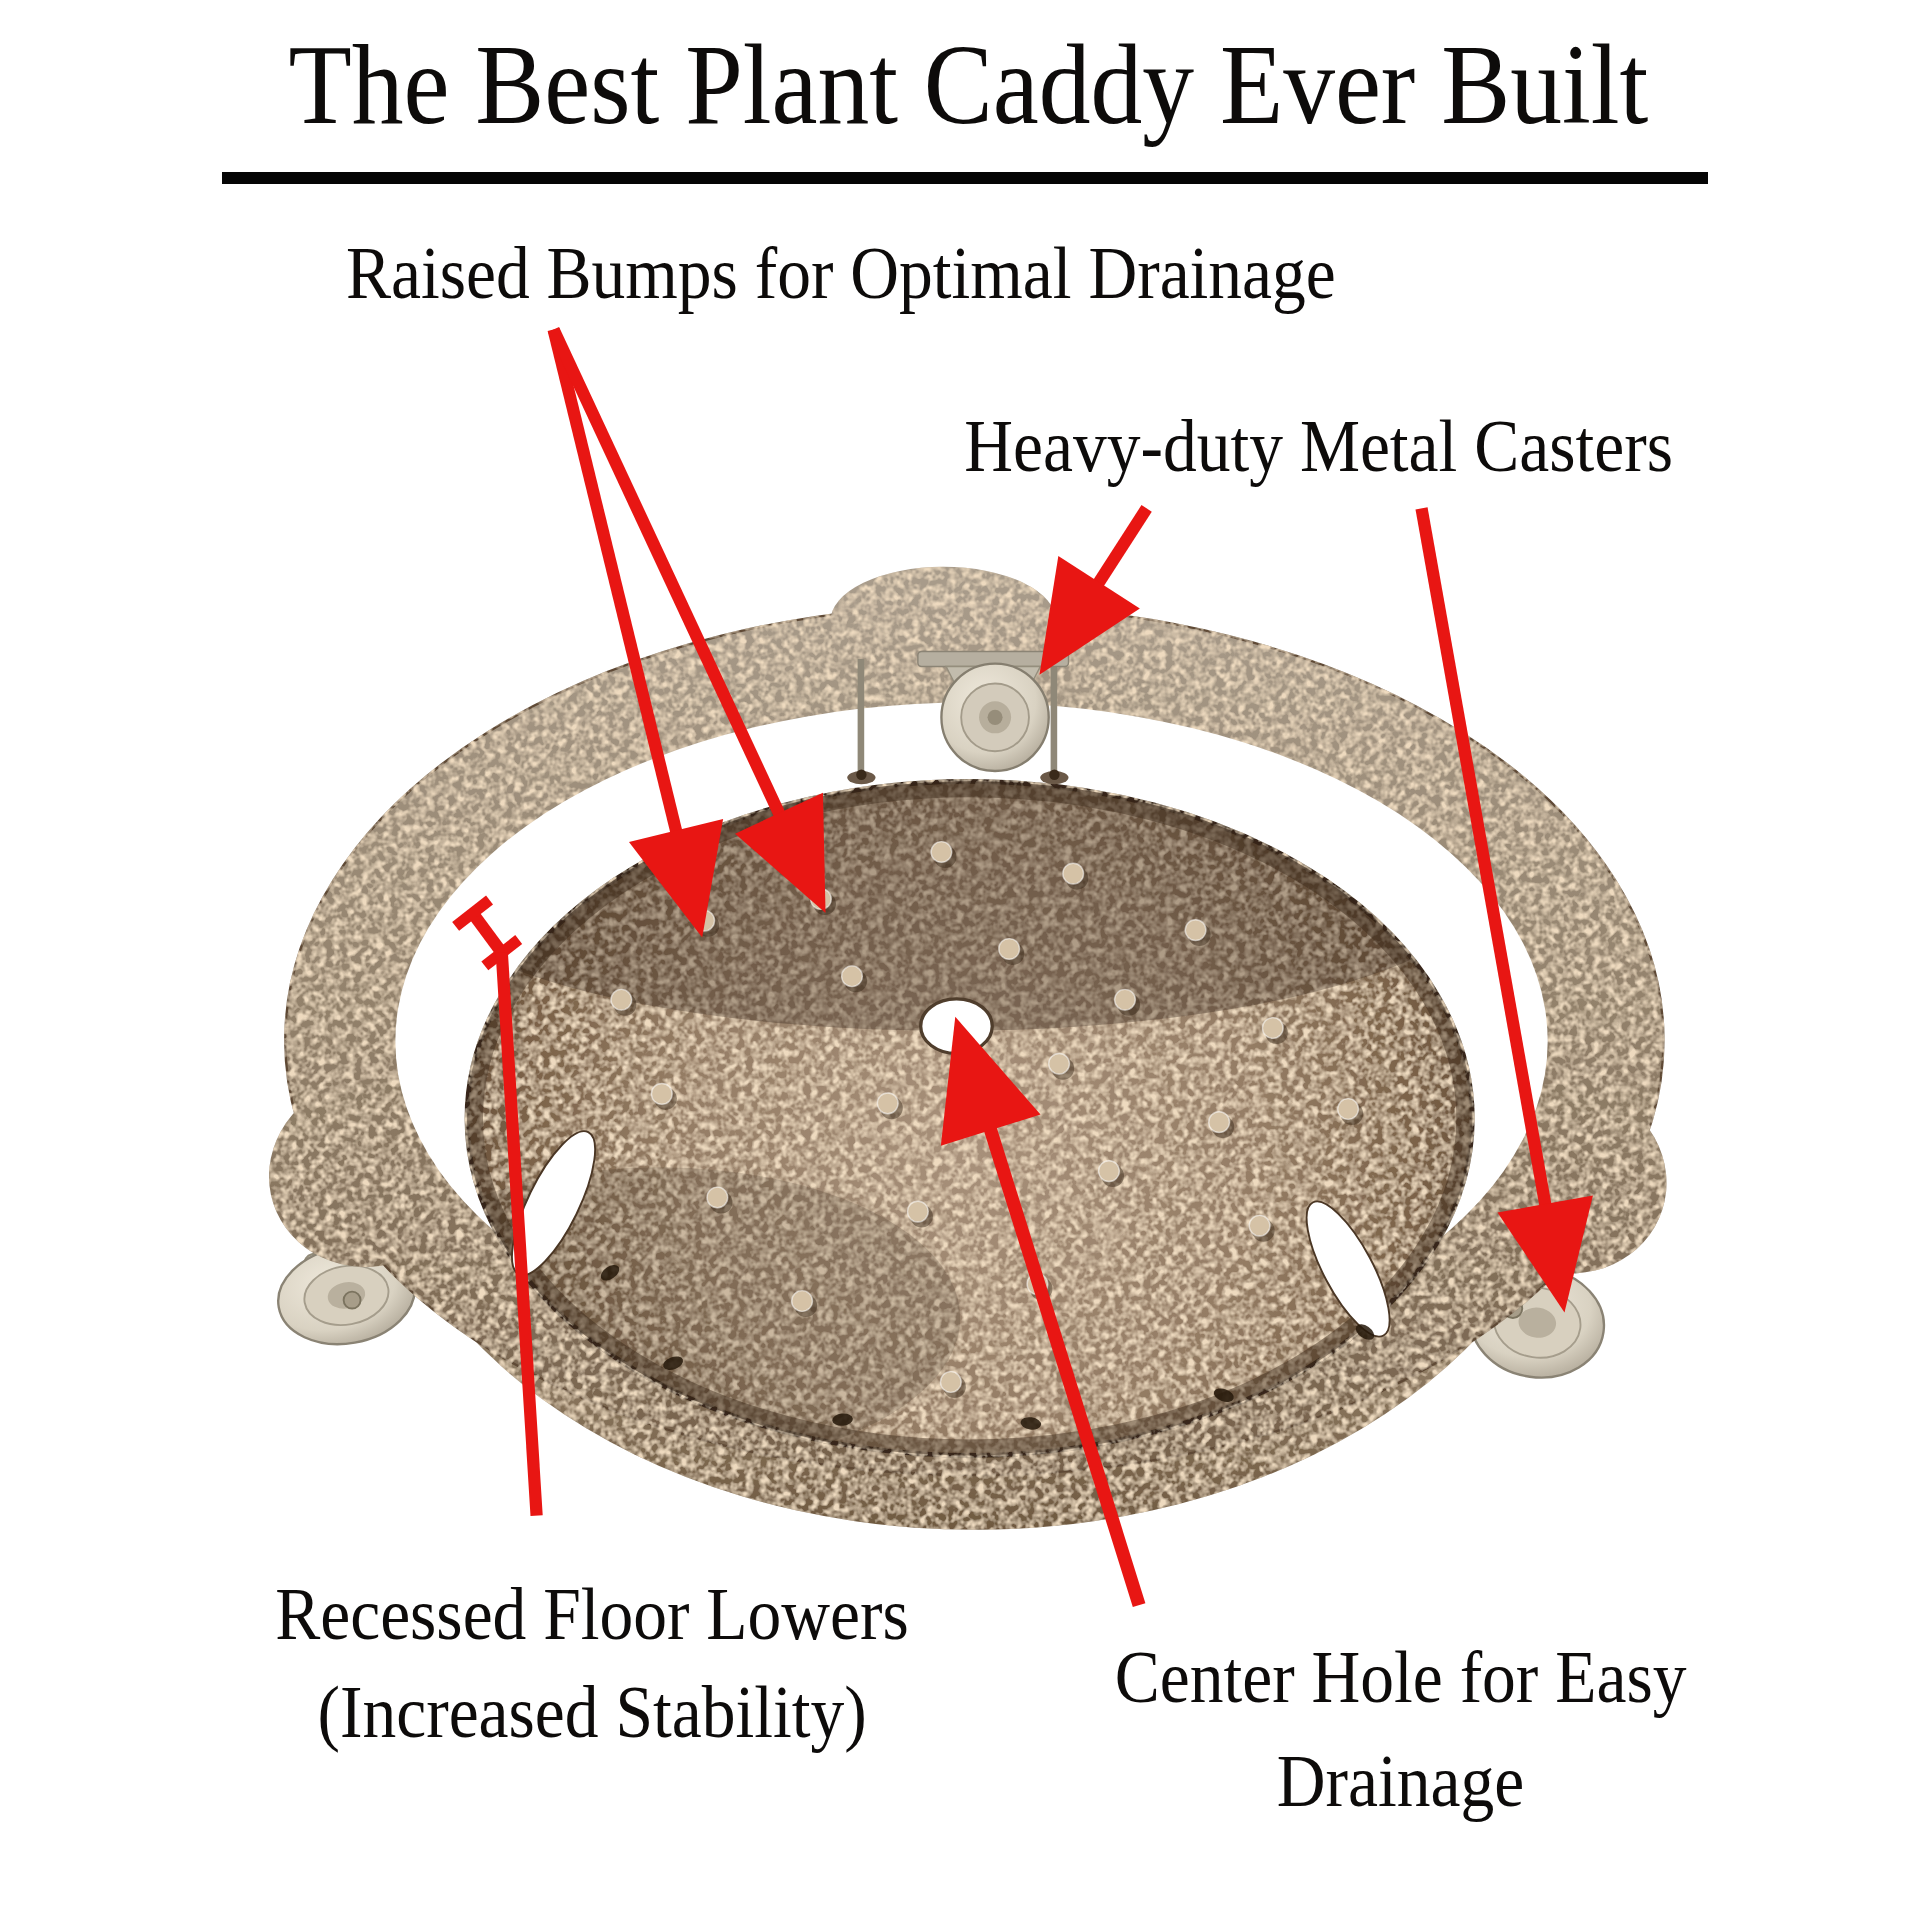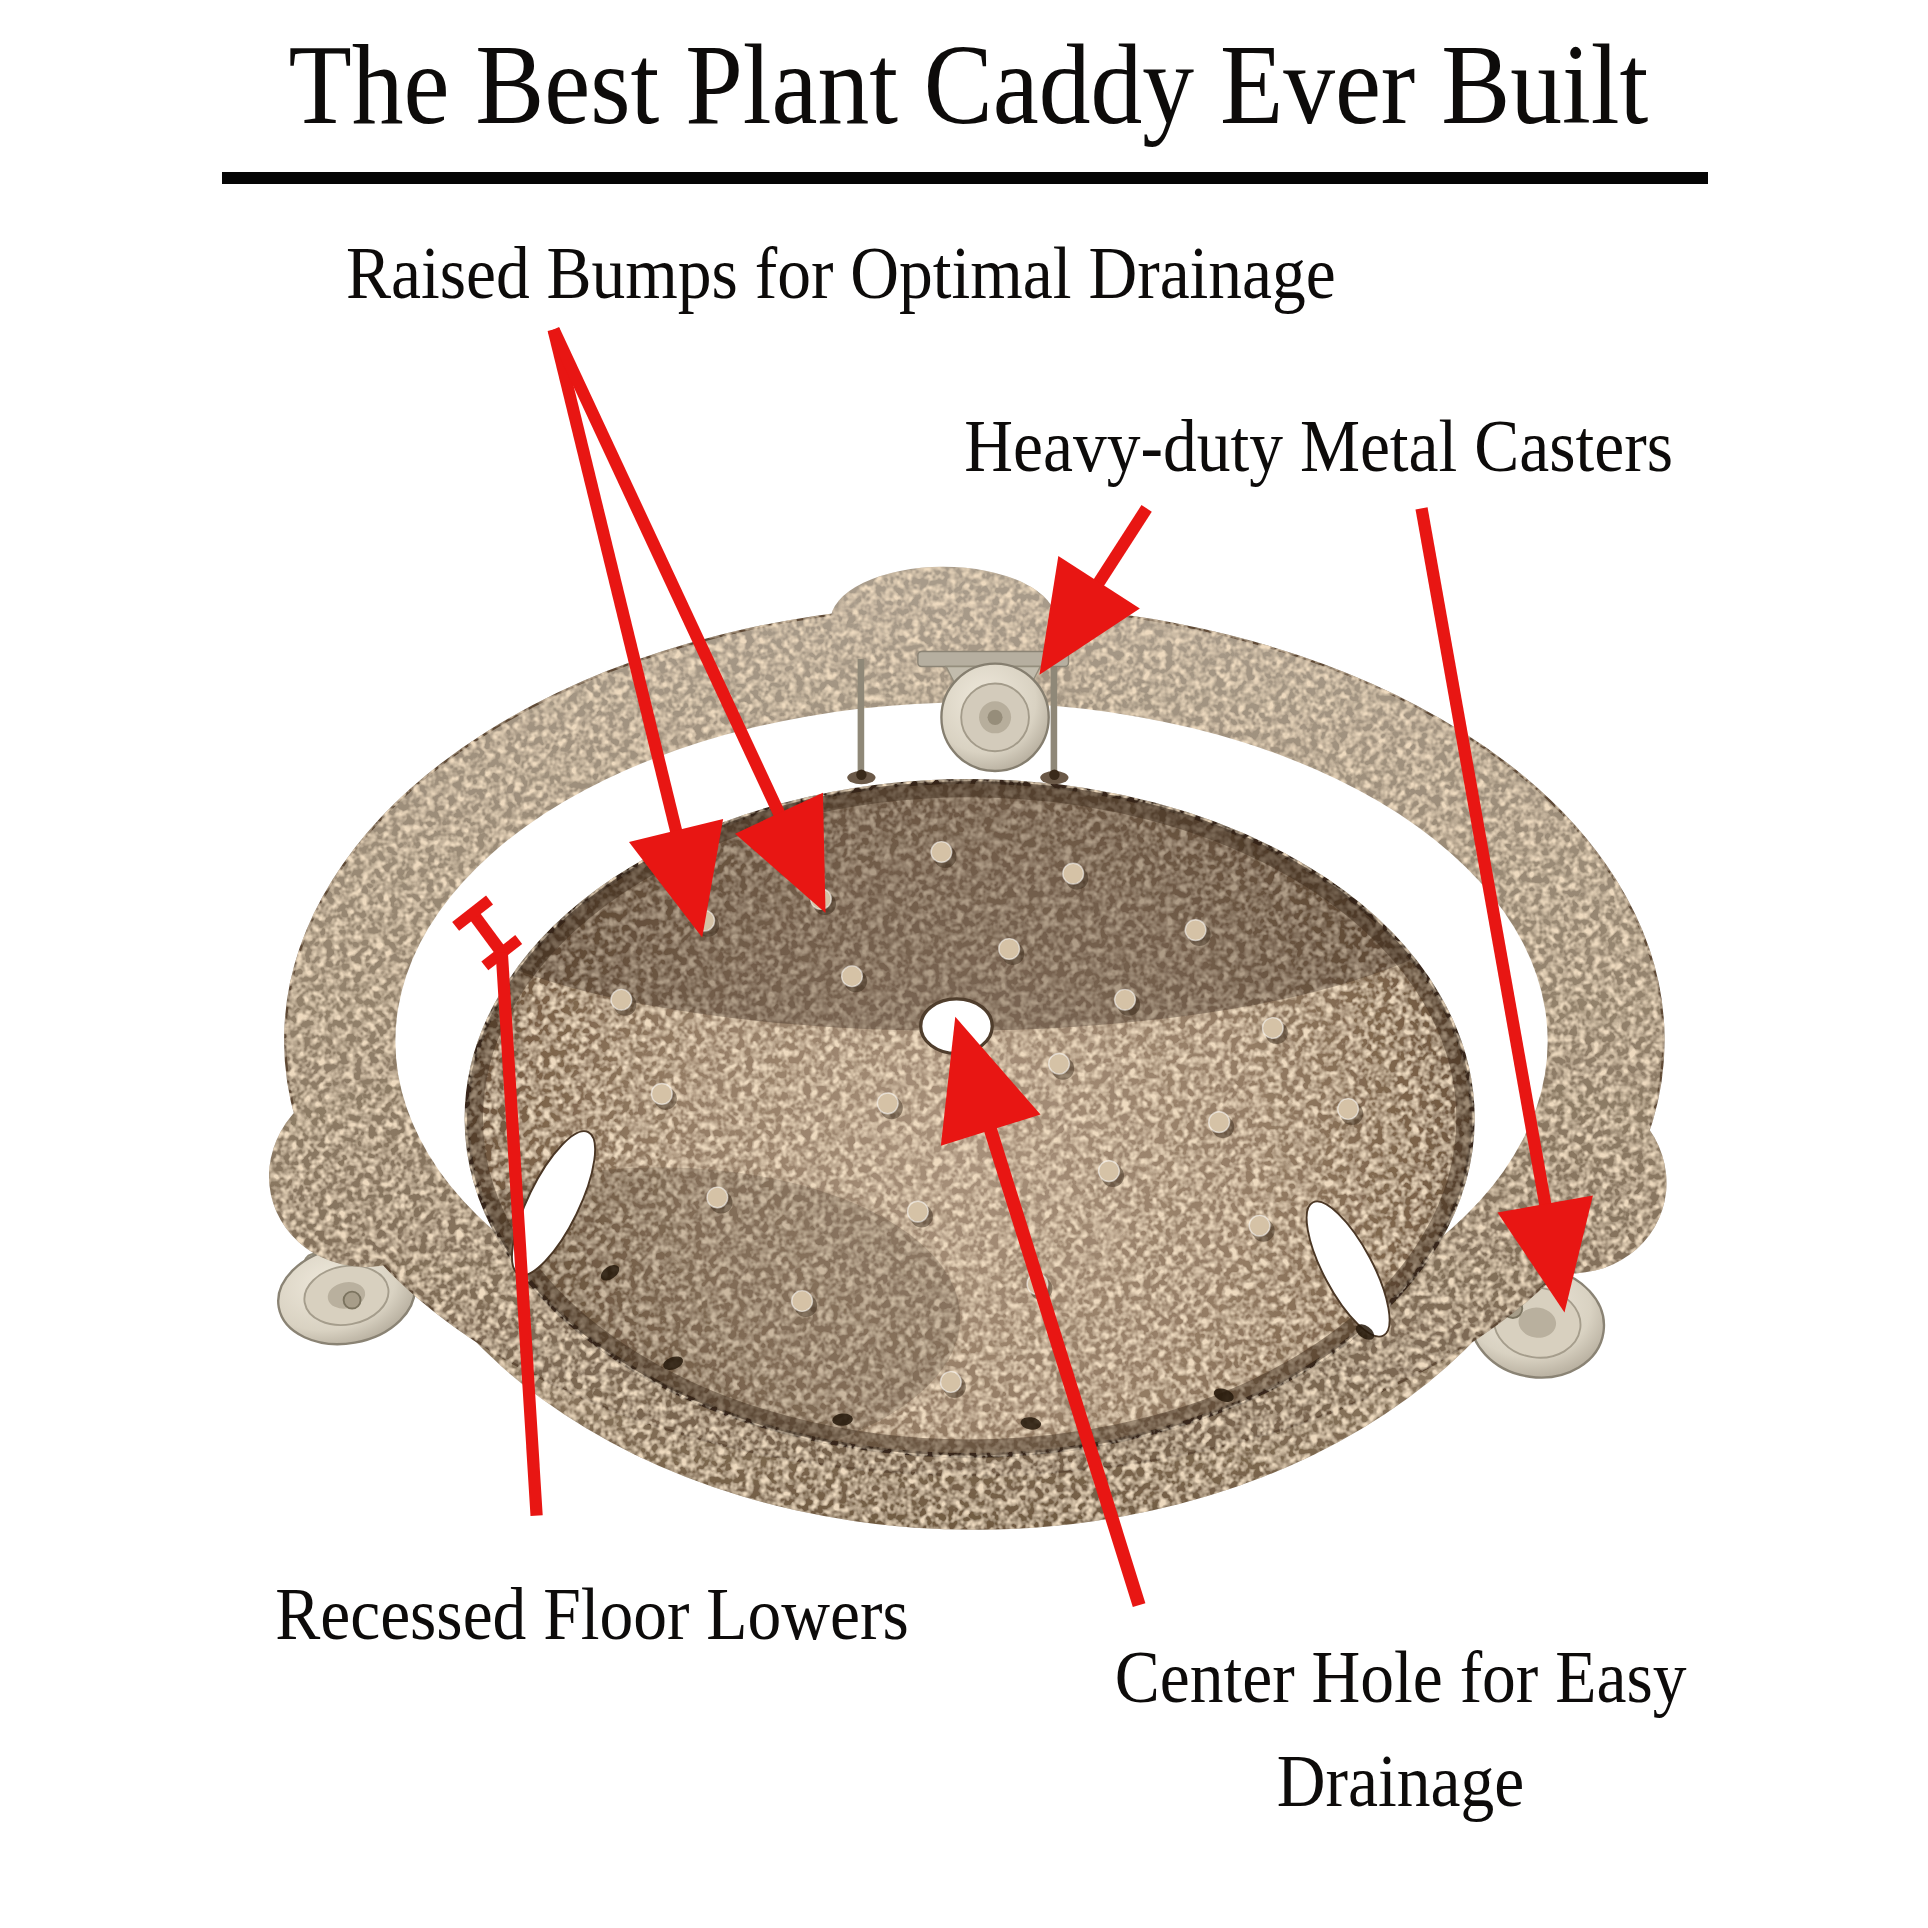--- a/index.html
+++ b/index.html
@@ -47,20 +47,21 @@
   <div class="callout" id="co-raised">
     <span class="condensed">Raised Bumps for Optimal Drainage</span>
   </div>
 
   <div class="callout" id="co-casters">
     <span class="condensed">Heavy-duty Metal Casters</span>
   </div>
 
   <div class="callout" id="co-recessed">
     <span class="line"><span class="condensed">Recessed Floor Lowers</span></span>
+    <span class="line"><span class="condensed">(Increased Stability)</span></span>
   </div>
 
   <div class="callout" id="co-centerhole">
     <span class="line"><span class="condensed">Center Hole for Easy</span></span>
     <span class="line"><span class="condensed">Drainage</span></span>
   </div>
 
   <svg id="scene" width="1928" height="1928" viewBox="0 0 2048 2048" aria-hidden="true">
     <defs>
       <linearGradient id="ringGrad" x1="0" y1="630" x2="0" y2="1580" gradientUnits="userSpaceOnUse">

